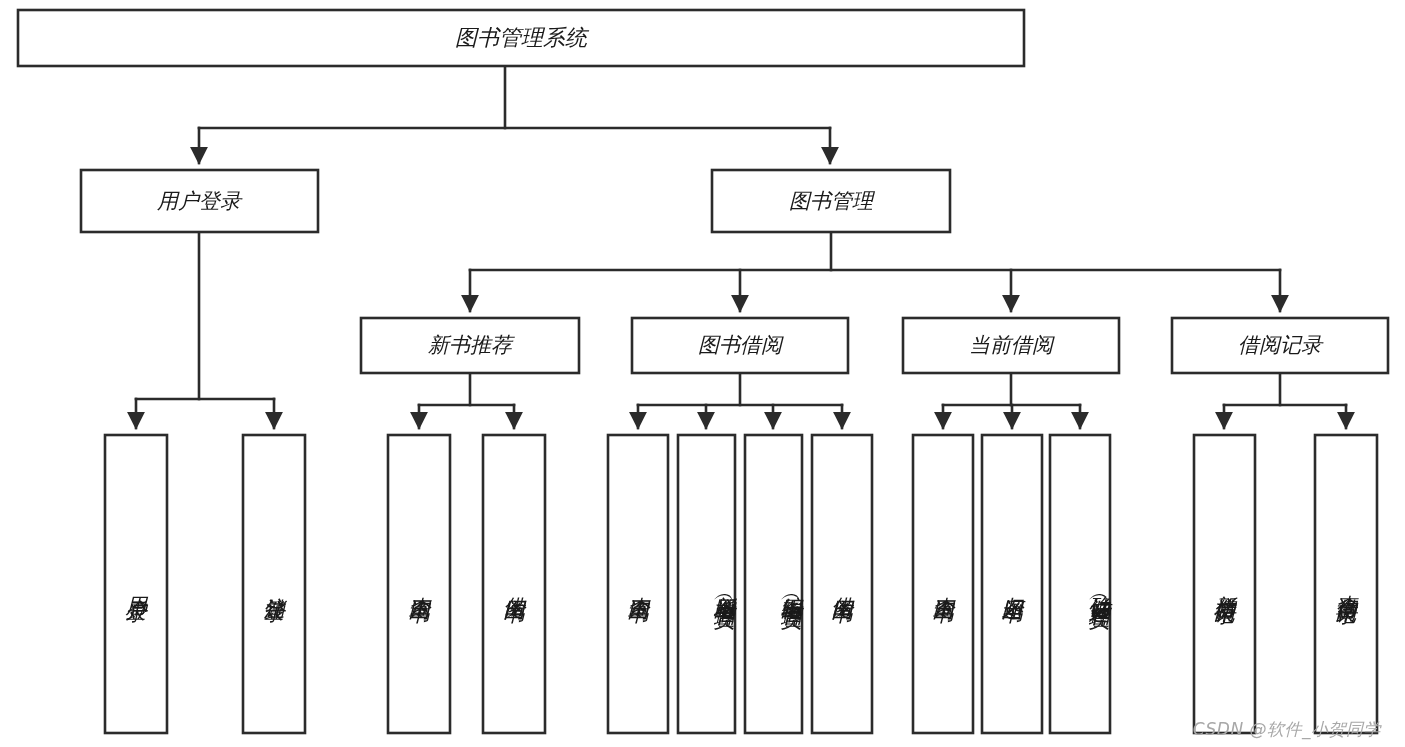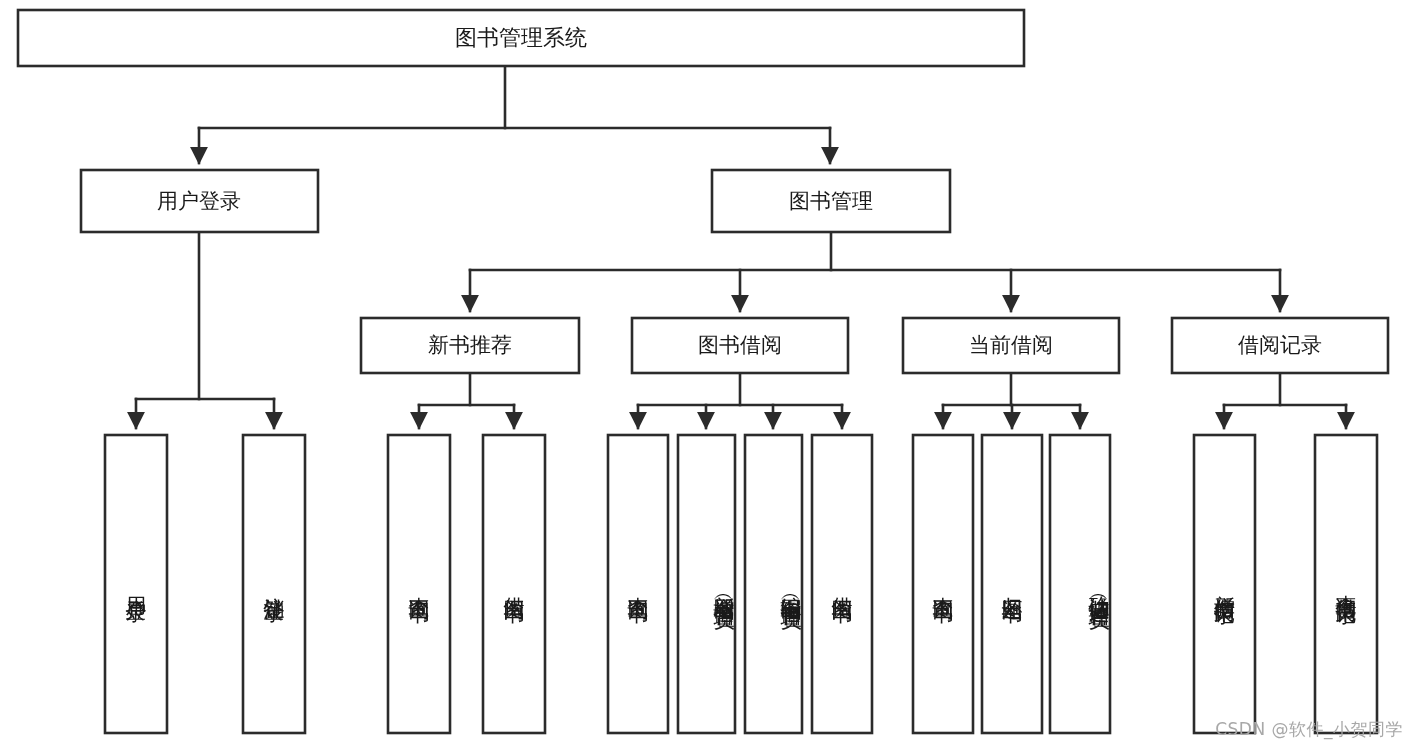--- a/index.html
+++ b/index.html
@@ -1,20 +1,20 @@
 <!DOCTYPE html>
 <html><head>
 <meta charset="utf-8">
 <style>
   html,body{margin:0;padding:0;background:#ffffff;}
   body{
     font-family:"DejaVu Sans","Liberation Sans",sans-serif;
     width:1405px;height:747px;overflow:hidden;
   }
-  #stage{position:relative;width:1405px;height:747px;background:#fff;}
+  #stage{position:relative;width:1405px;height:747px;background:#fff;font-style:italic;}
   svg#diagram{position:absolute;left:0;top:0;width:1405px;height:747px;display:block;}
   .node-rect{fill:#ffffff;stroke:#2b2b2b;stroke-width:2.6;}
   .link{stroke:#2b2b2b;stroke-width:2.6;fill:none;stroke-linecap:square;}
   .node-label{
     fill:#1a1a1a;
     font-family:"DejaVu Sans","Liberation Sans",sans-serif;
     font-size:21px;
     text-anchor:middle;
     dominant-baseline:middle;
   }
@@ -30,21 +30,21 @@
     color:#1a1a1a;
     display:flex;
     align-items:center;
     justify-content:center;
     text-align:center;
     white-space:normal;
     pointer-events:none;
   }
   .watermark{
     position:absolute;
-    right:2px;bottom:6px;
+    right:24px;bottom:6px;
     font-family:"DejaVu Sans","Liberation Sans",sans-serif;
     font-size:17px;
     color:#a8a8a8;
     letter-spacing:0.5px;
     white-space:nowrap;
   }
 </style>
 </head>
 <body>
 

